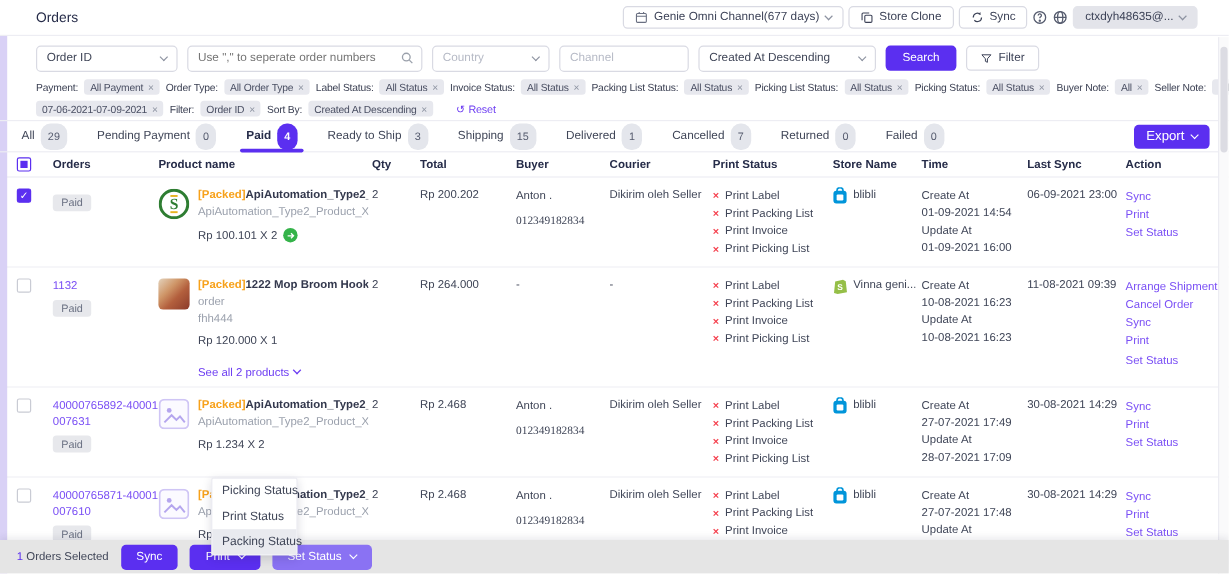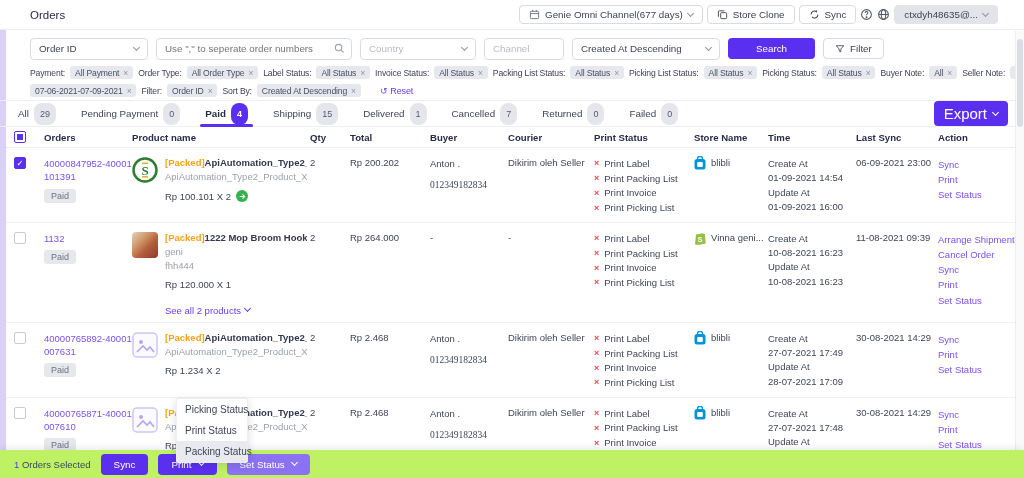--- a/index.html
+++ b/index.html
@@ -24,25 +24,25 @@
 
   
   .filterbar{display:flex;align-items:center;gap:8px;padding:7px 12px 0 30px;height:30px;}
   .fld{height:22px;border:1px solid #d9dae3;border-radius:4px;font-size:9.8px;color:#3f4557;
     display:inline-flex;align-items:center;padding:0 8px;background:#fff;gap:6px;white-space:nowrap;}
   .fld .grow{flex:1;}
   .fld.select{justify-content:space-between;cursor:pointer;}
   .ph{color:#b6bac6;}
   input.fld{outline:none;}
   input.fld::placeholder{color:#b6bac6;}
-  .w-orderid{width:118px;} .w-search{width:196px;padding-right:6px;} .w-country{width:116px;}
-  .w-channel{width:80px;} .w-sort{width:148px;}
+  .w-orderid{width:118px;} .w-search{width:196px;padding-right:6px;} .w-country{width:98px;}
+  .w-channel{width:108px;} .w-sort{width:148px;}
   .btn{border:none;border-radius:4px;font-size:9.8px;cursor:pointer;display:inline-flex;
     align-items:center;gap:5px;white-space:nowrap;}
-  .btn.primary{background:#5b2ff0;color:#fff;padding:5px 28px;}
+  .btn.primary{background:#5b2ff0;color:#fff;padding:5px 14px;}
   .btn.outline{background:#fff;border:1px solid #d9dae3;color:#3c4257;padding:4px 11px;align-items:center;}
 
   
   .chips{padding:6px 10px 0 30px;font-size:8.6px;letter-spacing:-0.15px;position:relative;z-index:2;height:40px;}
   .chips-row{display:flex;align-items:center;gap:5px;white-space:nowrap;margin-bottom:5px;}
   .chip-label{color:#3a3f52;}
   .chip{background:#e7e8ee;border-radius:3px;padding:1.5px 5px;display:inline-flex;gap:4px;
     align-items:center;color:#4a4f63;cursor:default;}
   .chip .x{color:#8f95a3;font-size:8.5px;cursor:pointer;}
   .reset{color:#6d3df2;display:inline-flex;gap:3px;align-items:center;margin-left:14px;cursor:pointer;font-size:9px;}
@@ -50,21 +50,21 @@
   
   .tabsbar{border-top:1px solid #ededf3;border-bottom:1px solid #ededf3;display:flex;
     align-items:center;padding:0 16px 0 18px;height:27px;position:relative;z-index:2;}
   .tab{display:inline-flex;align-items:center;gap:5px;font-size:9.8px;color:#3f4557;
     margin-right:25px;height:100%;position:relative;cursor:pointer;}
   .tab .cnt{background:#e4e6ec;border-radius:8px;padding:6px 6px;font-size:9px;color:#555b6e;}
   .tab.active{color:#262c49;font-weight:bold;}
   .tab.active .cnt{background:#5b2ff0;color:#fff;}
   .tab.active::after{content:"";position:absolute;left:-5px;right:-5px;bottom:-1px;height:3px;
     background:#5b2ff0;border-radius:2px;}
-  .export-btn{margin-left:auto;background:#5b2ff0;color:#fff;border-radius:4px;font-size:15px;
+  .export-btn{margin-left:auto;background:#5b2ff0;color:#fff;border-radius:4px;font-size:11px;
     padding:4px 10px;display:inline-flex;gap:6px;align-items:center;cursor:pointer;}
 
   
   .thead,.trow{display:grid;
     grid-template-columns:30px 88px 178px 40px 80px 78px 86px 100px 74px 88px 82px 1fr;
     padding-left:14px;padding-right:10px;}
   .thead{height:21px;align-items:center;border-bottom:1px solid #ededf3;font-size:9.6px;
     color:#262c49;font-weight:bold;}
   .trow{border-bottom:1px solid #f0f0f5;padding-top:9px;padding-bottom:6px;font-size:9.5px;
     color:#3f4557;align-items:start;}
@@ -106,21 +106,21 @@
   .time-cell div{line-height:1.5;}
   .action-link{color:#7a4ff5;display:block;line-height:1.6;cursor:pointer;text-decoration:none;white-space:nowrap;}
 
   
   .menu{position:absolute;left:176px;top:398px;width:72px;background:#fff;border:1px solid #ececf2;
     box-shadow:0 2px 8px rgba(30,30,60,.15);z-index:30;font-size:10px;color:#3f4557;border-radius:2px;}
   .menu-item{padding:5px 8px;white-space:nowrap;cursor:pointer;}
   .menu-item.hovered{background:#e9eaef;}
 
   
-  .bottombar{position:absolute;left:0;right:0;bottom:0;height:28px;background:#bef264;
+  .bottombar{position:absolute;left:0;right:0;bottom:0;height:28px;background:#e5e5e5;
     box-shadow:0 -2px 6px rgba(40,40,70,.10);display:flex;align-items:center;gap:10px;
     padding:0 14px;z-index:20;font-size:9.5px;}
   .sel-num{color:#5b2ff0;}
   .bb-btn{background:#5b2ff0;color:#fff;border:none;border-radius:4px;padding:5px 13px;
     font-size:9.8px;display:inline-flex;gap:7px;align-items:center;cursor:pointer;}
   .bb-btn.light{background:#8a72f3;}
 
   
   .scroll-track{position:absolute;right:0;top:31px;bottom:0;width:9px;background:#fafafb;
     border-left:1px solid #ececf2;z-index:15;}
@@ -287,20 +287,24 @@
     </span>
   <span class="tab">
       <span>Pending Payment</span>
       <span class="cnt">0</span>
     </span>
   <span class="tab active">
       <span>Paid</span>
       <span class="cnt">4</span>
     </span>
   <span class="tab">
+      <span>Ready to Ship</span>
+      <span class="cnt">3</span>
+    </span>
+  <span class="tab">
       <span>Shipping</span>
       <span class="cnt">15</span>
     </span>
   <span class="tab">
       <span>Delivered</span>
       <span class="cnt">1</span>
     </span>
   <span class="tab">
       <span>Cancelled</span>
       <span class="cnt">7</span>
@@ -332,21 +336,20 @@
   <span>Print Status</span>
   <span>Store Name</span>
   <span>Time</span>
   <span>Last Sync</span>
   <span>Action</span>
 </div>
 
 <div class="trow r1">
   <span class="cb checked">✓</span>
   <div>
-    <a class="oid">40000847952-40001101391</a>
     <span class="badge-paid">Paid</span>
   </div>
   <div class="prod">
     <span class="prod-icon">
       <svg width="26" height="26" viewBox="0 0 26 26">
           <circle cx="13" cy="13" r="11.5" fill="#fff" stroke="#2e7d32" stroke-width="2.5"></circle>
           <text x="13" y="17.5" text-anchor="middle" font-size="13" font-weight="bold" fill="#2e7d32" font-family="Liberation Serif, serif">S</text>
           <rect x="10" y="5.5" width="6" height="1.6" fill="#e6b422"></rect>
           <rect x="10" y="19" width="6" height="1.6" fill="#e6b422"></rect>
         </svg>
@@ -415,21 +418,21 @@
   <span class="cb"></span>
   <div>
     <a class="oid">1132</a>
     <span class="badge-paid">Paid</span>
   </div>
   <div>
     <div class="prod">
       <span class="prod-icon photo-hooks"></span>
       <div>
         <div class="pname"><span class="tag">[Packed]</span><span>1222 Mop Broom Hooks ...</span></div>
-        <div class="psub">geni</div>
+        <div class="psub">order</div>
         <div class="psub">fhh444</div>
         <div class="pprice">
             <span>Rp 120.000 X 1</span>
           </div>
       </div>
     </div>
     <span class="see-all">
         <span>See all 2 products</span>
         <i class="chev"></i>
       </span>

